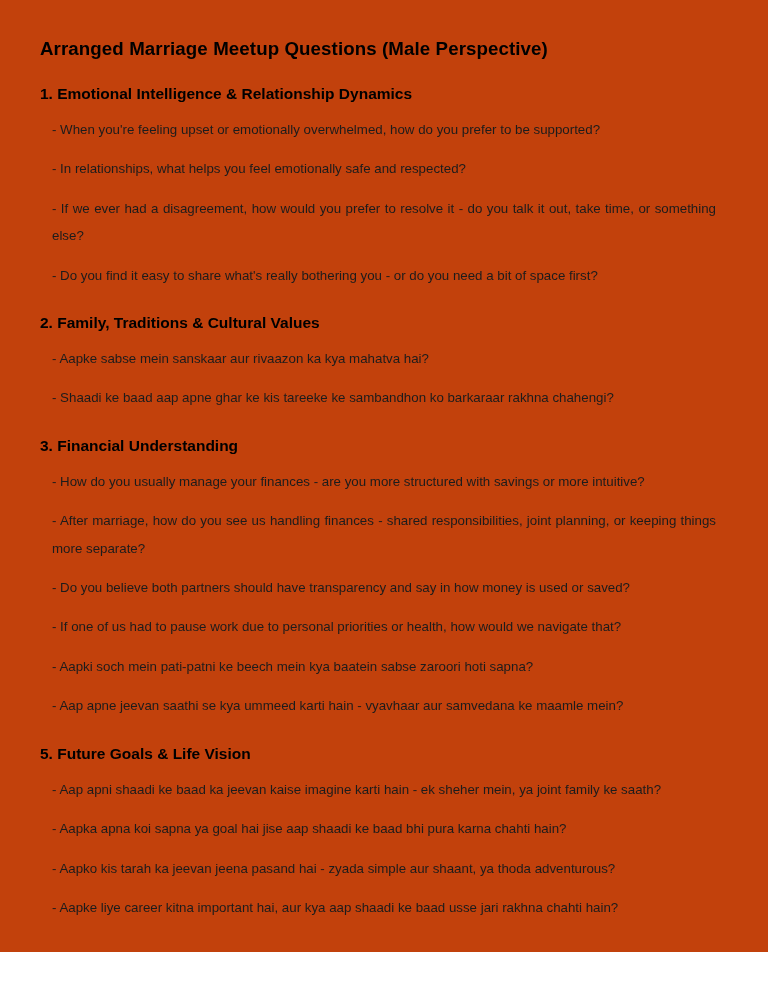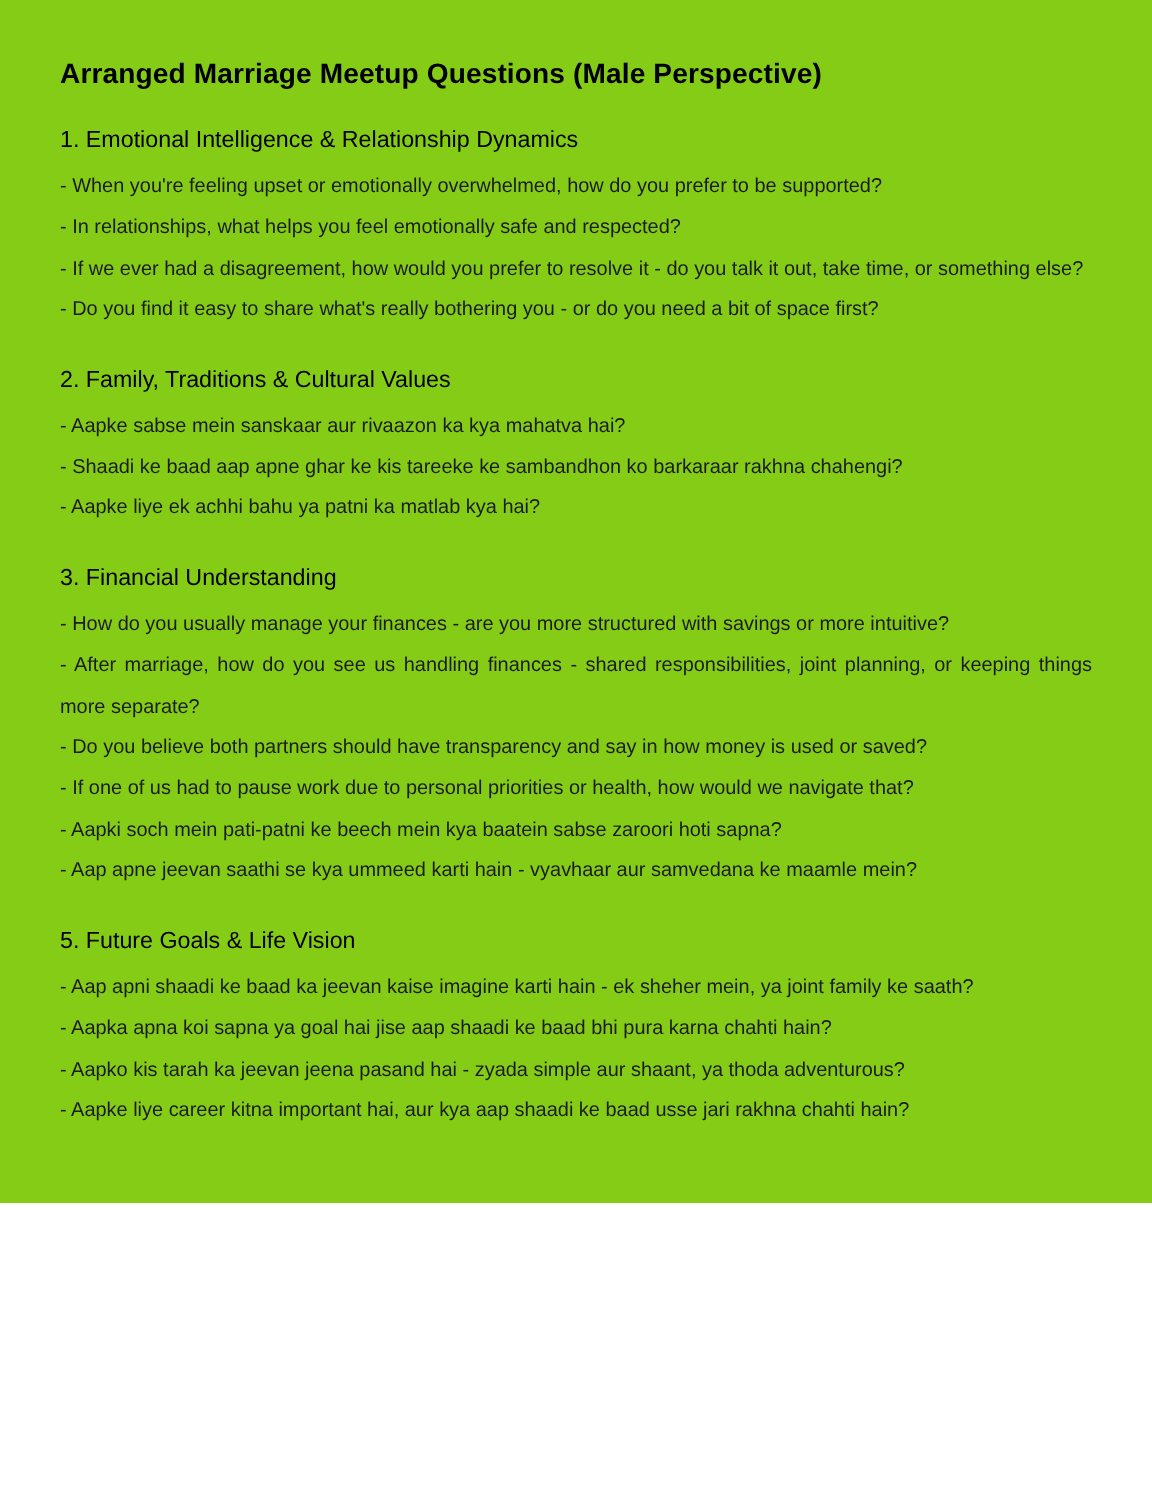--- a/index.html
+++ b/index.html
@@ -10,41 +10,41 @@
   body {
     width: 768px;
     height: 994px;
     overflow: hidden;
     font-family: "Liberation Sans", sans-serif;
     -webkit-font-smoothing: antialiased;
   }
   .page {
     box-sizing: border-box;
     width: 768px;
-    height: 802px;
+    height: 952px;
     padding: 38px 40px 0 40px;
-    background: #84cc16;
+    background: #c2410c;
   }
   h1.doc-title {
     margin: 0;
     font-size: 18.7px;
     line-height: 22px;
     font-weight: 700;
     color: #000000;
     letter-spacing: 0.1px;
   }
   h2.section-heading {
     margin: 24px 0 6px 0;
     font-size: 15.5px;
     line-height: 20px;
-    font-weight: 400;
+    font-weight: 700;
     color: #000000;
   }
   p.question {
-    margin: 0;
+    margin: 12px;
     font-size: 13.3px;
     line-height: 27.4px;
     font-weight: 400;
     color: #1c1c1c;
     text-align: justify;
   }
 </style>
 </head>
 <body>
 
@@ -55,21 +55,20 @@
         <h2 class="section-heading">1. Emotional Intelligence &amp; Relationship Dynamics</h2>
         <p class="question">- When you're feeling upset or emotionally overwhelmed, how do you prefer to be supported?</p>
         <p class="question">- In relationships, what helps you feel emotionally safe and respected?</p>
         <p class="question">- If we ever had a disagreement, how would you prefer to resolve it - do you talk it out, take time, or something else?</p>
         <p class="question">- Do you find it easy to share what's really bothering you - or do you need a bit of space first?</p>
       </section>
       <section>
         <h2 class="section-heading">2. Family, Traditions &amp; Cultural Values</h2>
         <p class="question">- Aapke sabse mein sanskaar aur rivaazon ka kya mahatva hai?</p>
         <p class="question">- Shaadi ke baad aap apne ghar ke kis tareeke ke sambandhon ko barkaraar rakhna chahengi?</p>
-        <p class="question">- Aapke liye ek achhi bahu ya patni ka matlab kya hai?</p>
       </section>
       <section>
         <h2 class="section-heading">3. Financial Understanding</h2>
         <p class="question">- How do you usually manage your finances - are you more structured with savings or more intuitive?</p>
         <p class="question">- After marriage, how do you see us handling finances - shared responsibilities, joint planning, or keeping things more separate?</p>
         <p class="question">- Do you believe both partners should have transparency and say in how money is used or saved?</p>
         <p class="question">- If one of us had to pause work due to personal priorities or health, how would we navigate that?</p>
       </section>
       <section>
         <p class="question">- Aapki soch mein pati-patni ke beech mein kya baatein sabse zaroori hoti sapna?</p>

